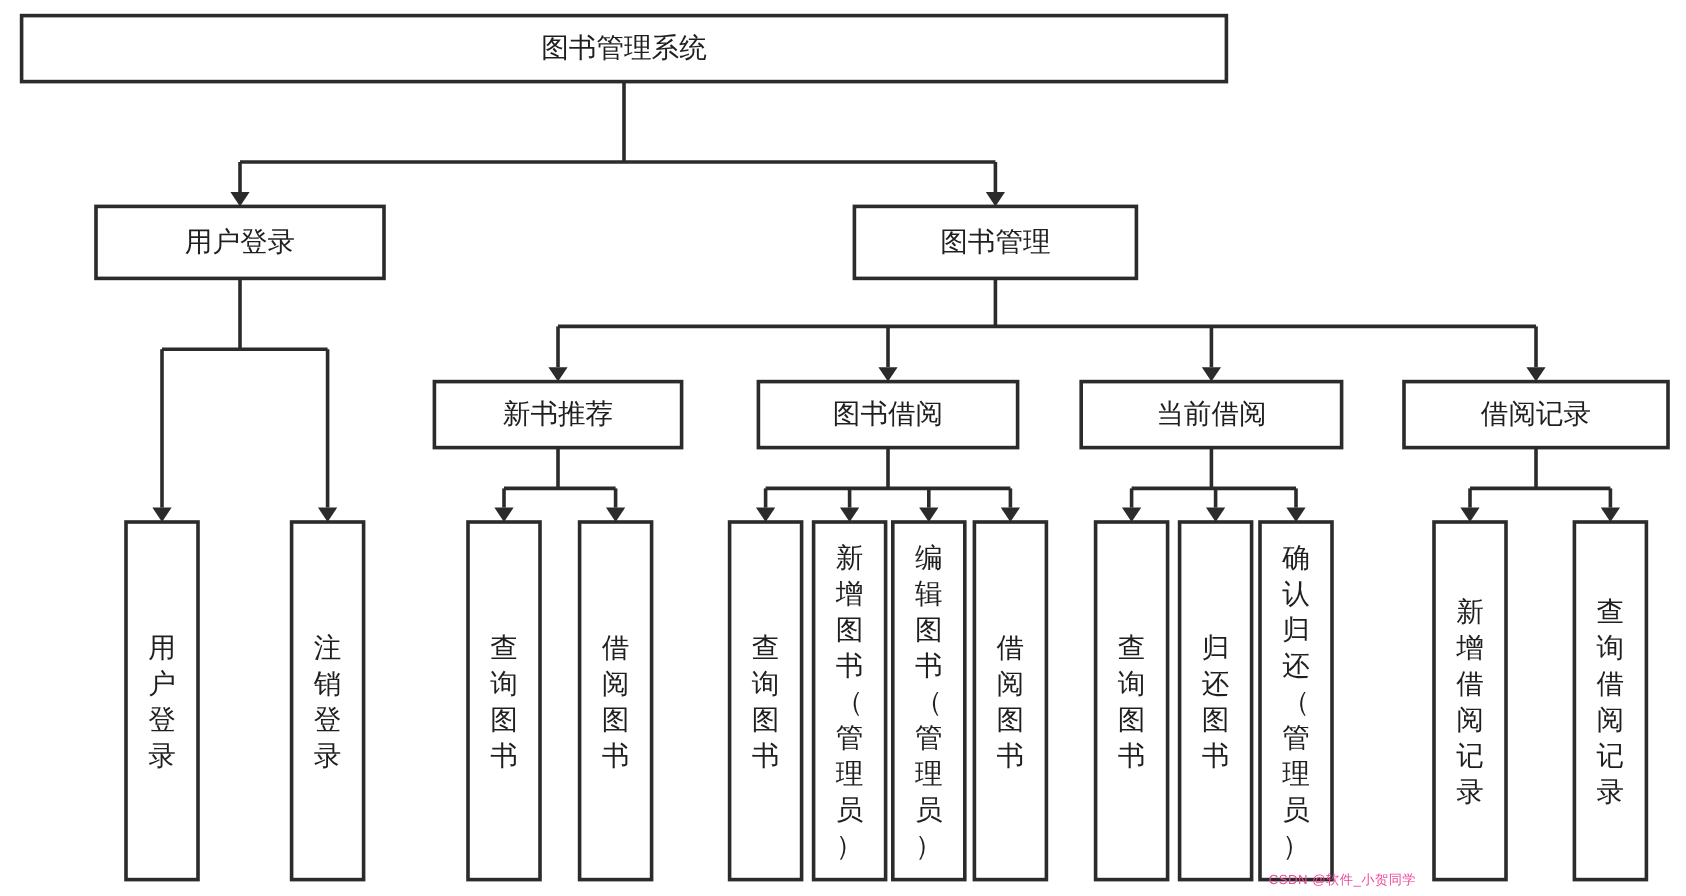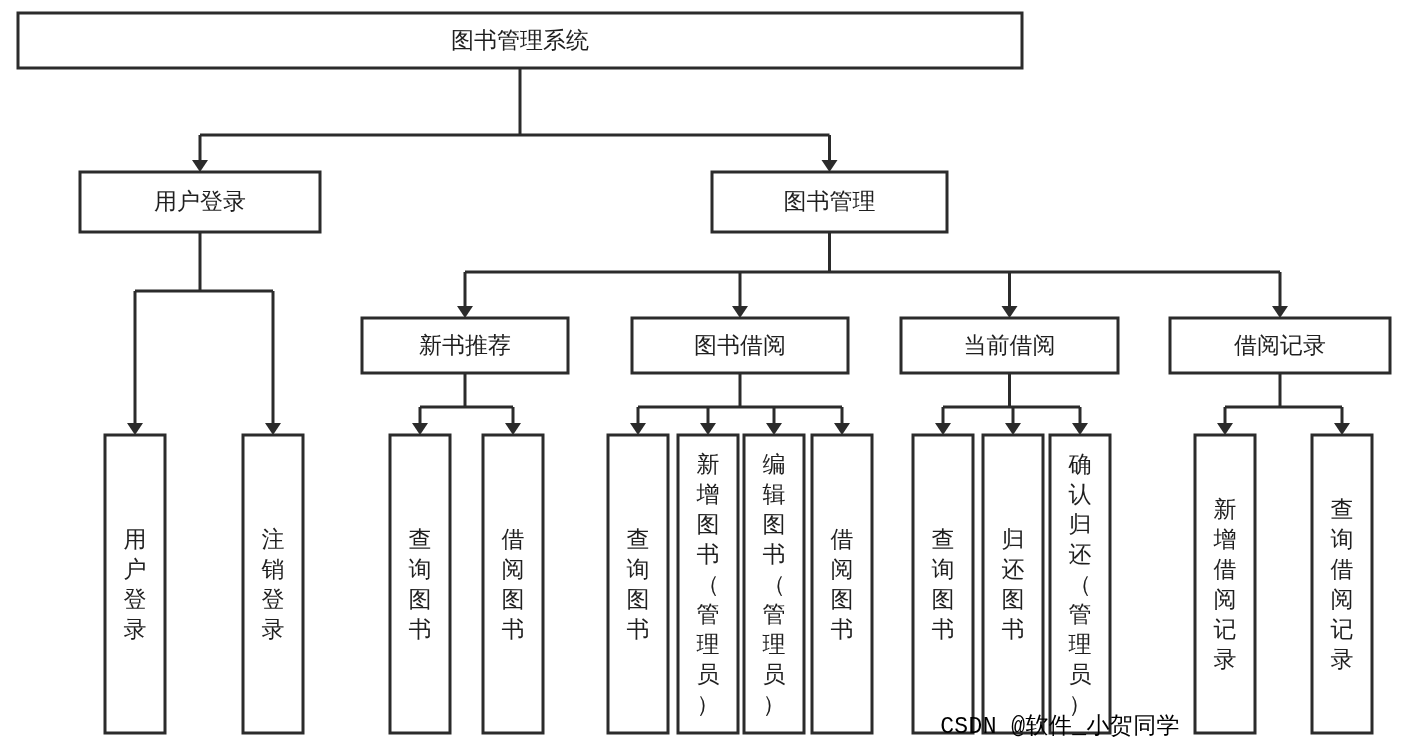--- a/index.html
+++ b/index.html
@@ -50,23 +50,23 @@
     fill: none;
   }
   .edge-arrow {
     fill: #2b2b2b;
     stroke: none;
   }
   .watermark {
     position: absolute;
     right: 8px;
     bottom: 6px;
-    font-family: Liberation Mono, monospace;
-    font-size: 23px;
-    color: #000000;
+    font-family: Liberation Sans, sans-serif;
+    font-size: 11px;
+    color: #ec4899;
     white-space: nowrap;
     letter-spacing: 0.4px;
     pointer-events: none;
   }
 </style>
 </head>
 <body>
 
 <div id="diagram-root">
   <svg class="tree" viewBox="0 0 1405 747">

